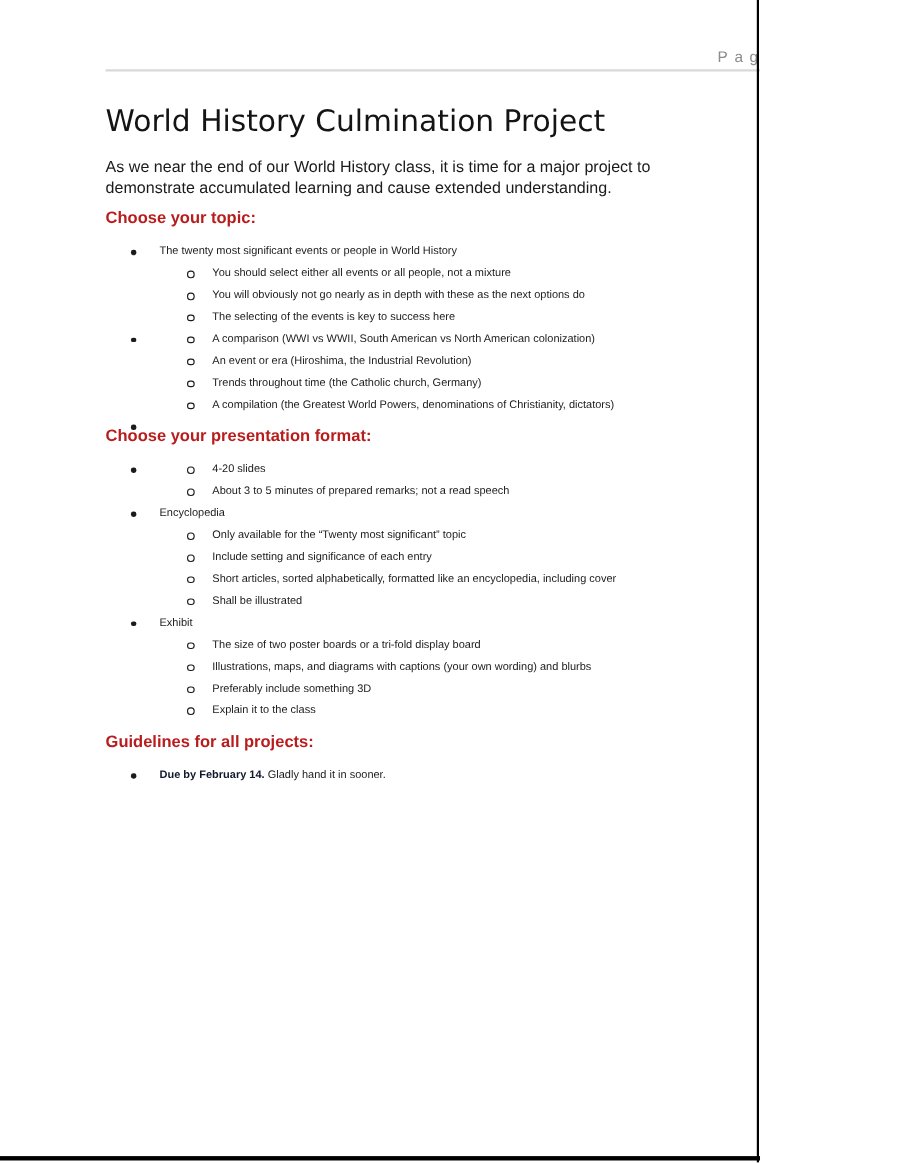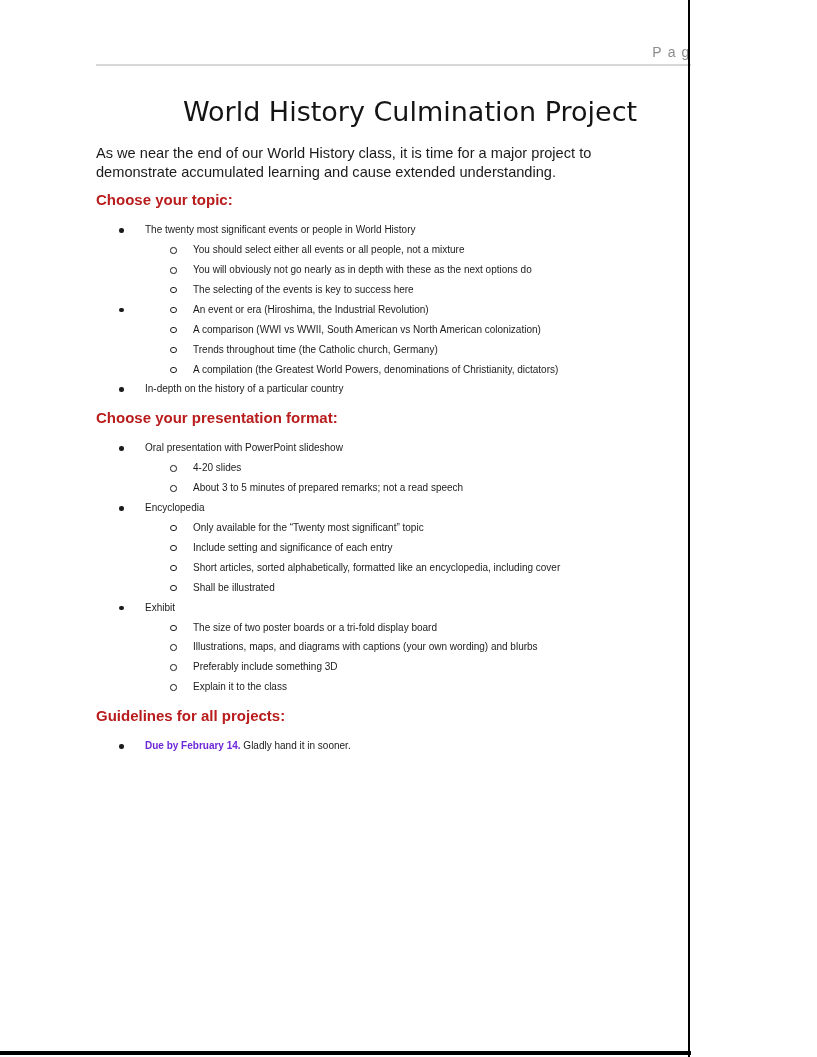--- a/index.html
+++ b/index.html
@@ -31,21 +31,20 @@
   .pg-word { color: #8c8c8c; letter-spacing: 6px; }
   .pg-sep  { color: #2a2a2a; letter-spacing: 0; padding-right: 3px; }
   .pg-num  { color: #000000; font-weight: 700; font-size: 15px; }
   
   h1 {
     margin: 29px 0 0 0;
     font-family: "DejaVu Sans", sans-serif;
     font-weight: 400;
     font-size: 27px;
     line-height: 34px;
-    text-align: center;
     color: #141414;
   }
   
   .intro {
     margin: 15px 0 0 0;
     font-size: 14.6px;
     line-height: 18.6px;
     max-width: 578px;
   }
   
@@ -68,21 +67,21 @@
     position: absolute; left: 23px; top: 8px;
     width: 4.5px; height: 4.5px; border-radius: 50%;
     background: #1b1b1b;
   }
   ul.l2 > li { position: relative; padding-left: 48px; max-width: 500px; }
   .m2 {
     position: absolute; left: 25px; top: 7px;
     width: 4.5px; height: 4.5px; border-radius: 50%;
     border: 1.3px solid #1b1b1b; background: transparent;
   }
-  .li-text b { font-weight: 700; color: #6d28d9; margin-top: 16px; }
+  .li-text b { font-weight: 700; color: #0f172a; margin-top: 16px; }
   
   .scan-edge-right {
     position: absolute; top: 0; right: 1px;
     width: 2.5px; height: 100%; background: #000;
   }
   .scan-edge-bottom {
     position: absolute; left: 0; bottom: 2px;
     width: 100%; height: 4px; background: #000;
   }
 </style>
@@ -107,37 +106,35 @@
         <span class="li-text">The twenty most significant events or people in World History</span>
         <ul class="l2">
           <li><span class="m2"></span><span class="li-text">You should select either all events or all people, not a mixture</span></li>
           <li><span class="m2"></span><span class="li-text">You will obviously not go nearly as in depth with these as the next options do</span></li>
           <li><span class="m2"></span><span class="li-text">The selecting of the events is key to success here</span></li>
         </ul>
       </li>
       <li>
         <span class="m1"></span>
         <ul class="l2">
+          <li><span class="m2"></span><span class="li-text">A comparison (WWI vs WWII, South American vs North American colonization)</span></li>
           <li><span class="m2"></span><span class="li-text">An event or era (Hiroshima, the Industrial Revolution)</span></li>
-          <li><span class="m2"></span><span class="li-text">A comparison (WWI vs WWII, South American vs North American colonization)</span></li>
           <li><span class="m2"></span><span class="li-text">Trends throughout time (the Catholic church, Germany)</span></li>
           <li><span class="m2"></span><span class="li-text">A compilation (the Greatest World Powers, denominations of Christianity, dictators)</span></li>
         </ul>
       </li>
       <li>
         <span class="m1"></span>
-        <span class="li-text">In-depth on the history of a particular country</span>
       </li>
     </ul>
 
     <h2>Choose your presentation format:</h2>
     <ul class="l1">
       <li>
         <span class="m1"></span>
-        <span class="li-text">Oral presentation with PowerPoint slideshow</span>
         <ul class="l2">
           <li><span class="m2"></span><span class="li-text">4-20 slides</span></li>
           <li><span class="m2"></span><span class="li-text">About 3 to 5 minutes of prepared remarks; not a read speech</span></li>
         </ul>
       </li>
       <li>
         <span class="m1"></span>
         <span class="li-text">Encyclopedia</span>
         <ul class="l2">
           <li><span class="m2"></span><span class="li-text">Only available for the “Twenty most significant” topic</span></li>

